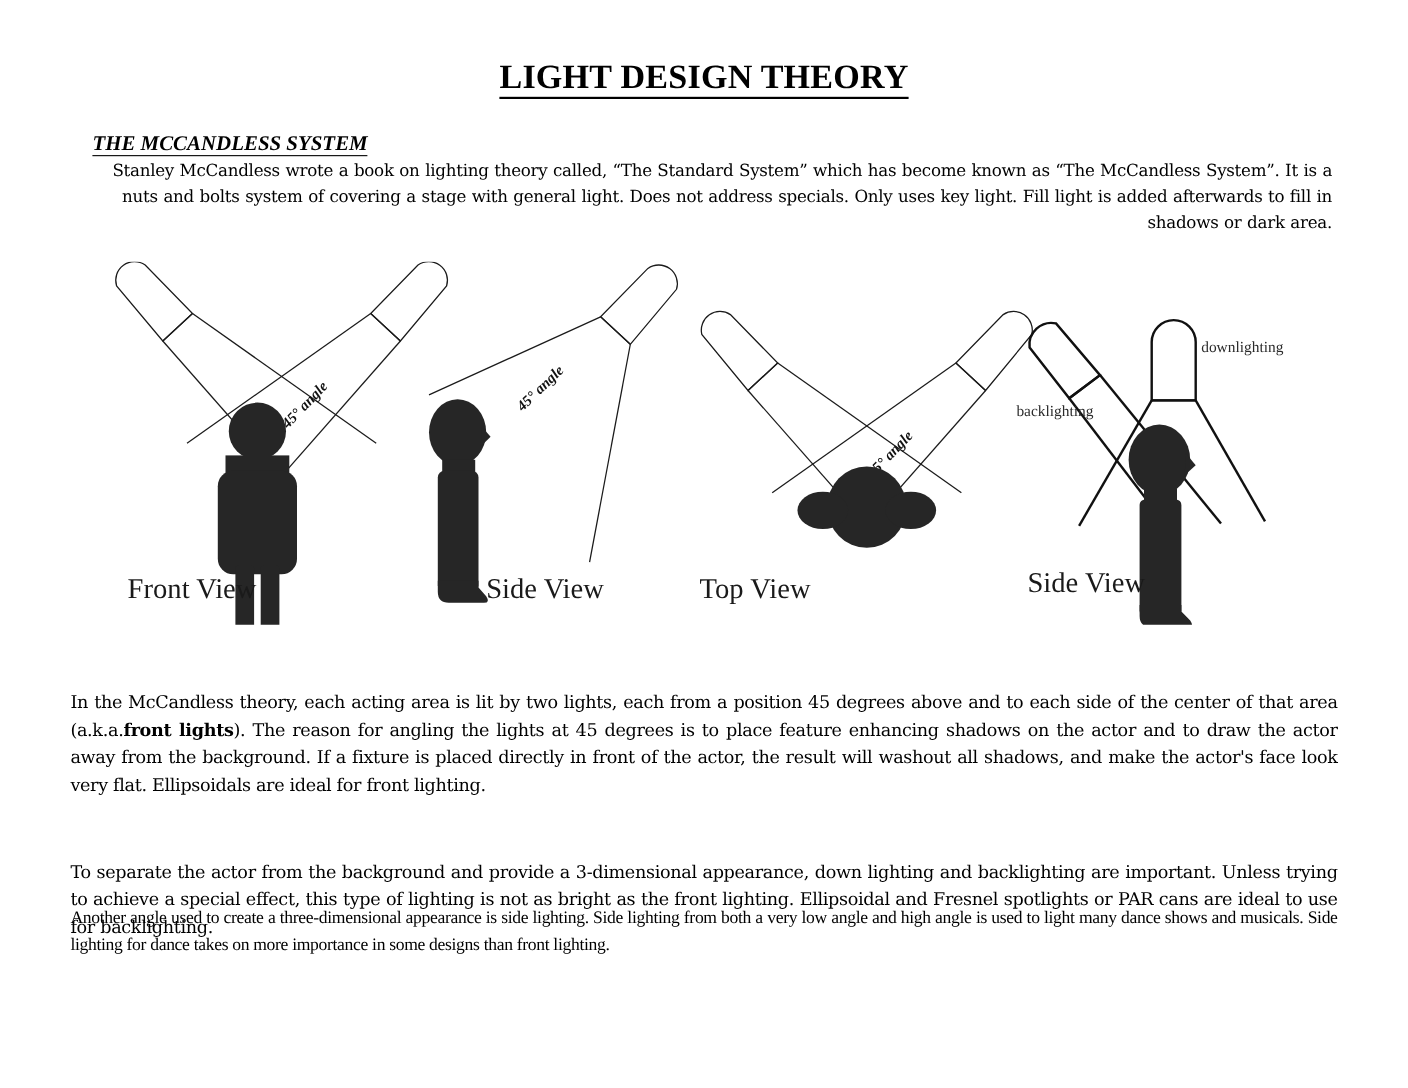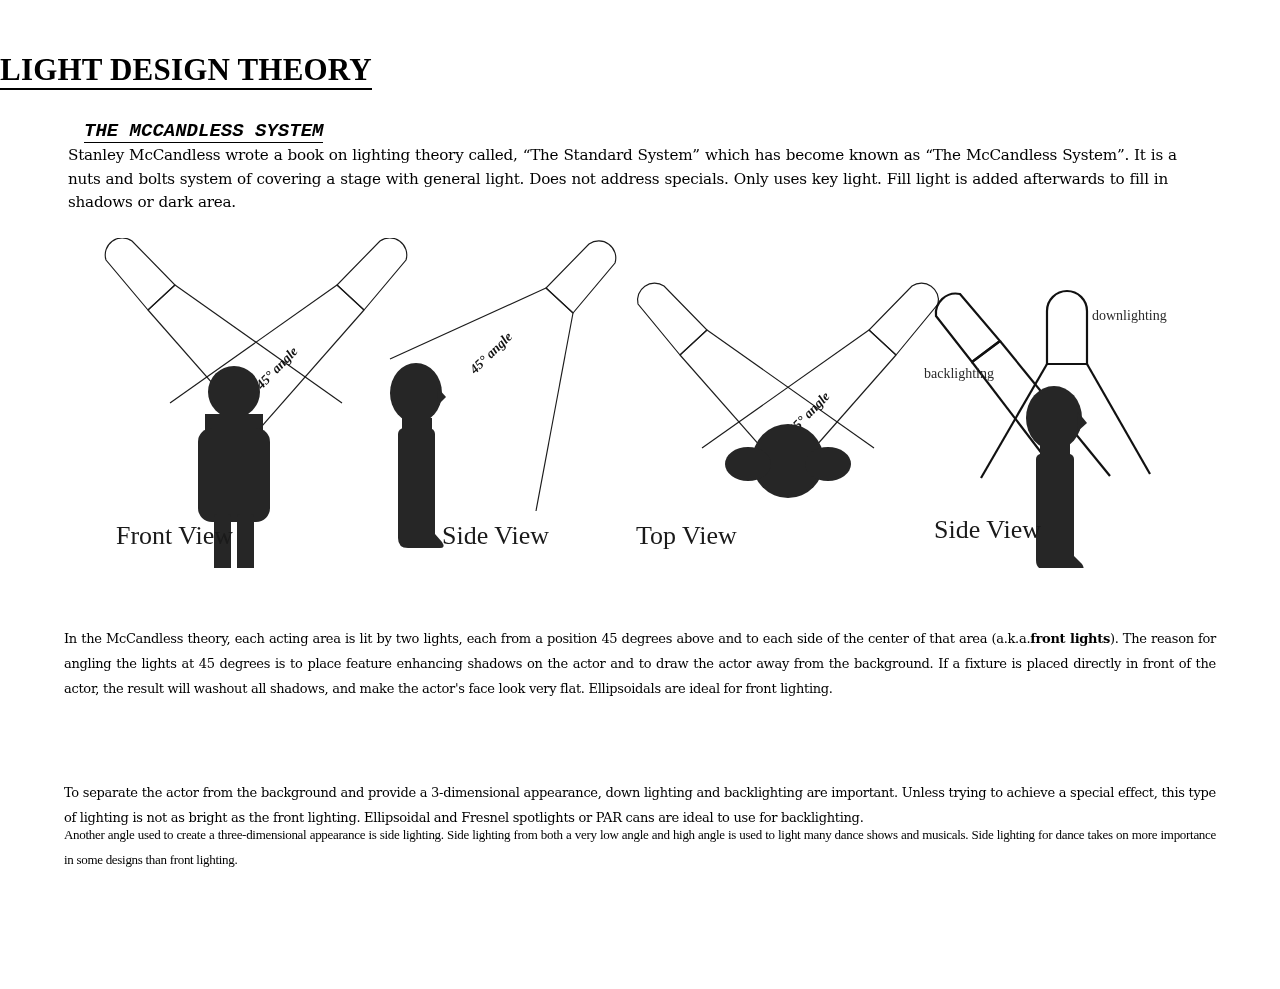--- a/index.html
+++ b/index.html
@@ -20,56 +20,57 @@
     position: absolute;
     inset: 0;
   }
 
   
   .doc-title {
     position: absolute;
     top: 52px;
     left: 0;
     width: 1280px;
+    text-align: center;
     font-family: "Liberation Serif", serif;
     font-weight: bold;
     font-size: 31px;
     letter-spacing: 0.2px;
   }
   .doc-title span {
     border-bottom: 2px solid #000;
     padding-bottom: 1px;
   }
 
   
   .section-heading {
     position: absolute;
     top: 120px;
     left: 84px;
-    font-family: Liberation Mono, monospace;
+    font-family: Liberation Serif, serif;
     font-style: italic;
     font-weight: bold;
     font-size: 19px;
     text-align: right;
   }
   .section-heading span {
     border-bottom: 1.5px solid #000;
     padding-bottom: 0px;
   }
 
   
   .intro-para {
     position: absolute;
     top: 144px;
-    left: 68px;
+    left: 84px;
     width: 1127px;
     font-family: "DejaVu Serif", serif;
     font-size: 15.2px;
     line-height: 23.5px;
-    text-align: left;
+    text-align: right;
     letter-spacing: -0.25px;
     word-spacing: 0.5px;
   }
 
   
   .diagram-band {
     position: absolute;
     top: 238px;
     left: 84px;
     width: 1130px;
@@ -107,21 +108,21 @@
   .figure-silhouette {
     fill: #262626;
   }
 
   
   .body-para {
     position: absolute;
     left: 64px;
     width: 1152px;
     font-family: "DejaVu Serif", serif;
-    font-size: 13px;
+    font-size: 16px;
     line-height: 25px;
     text-align: justify;
     text-justify: inter-word;
     letter-spacing: -0.3px;
   }
   #para-front  { top: 626px; }
   #para-back   { top: 780px; }
   #para-side   { top: 822px; font-family: Liberation Serif, serif; }
 
   .bold-inline { font-weight: bold; }

